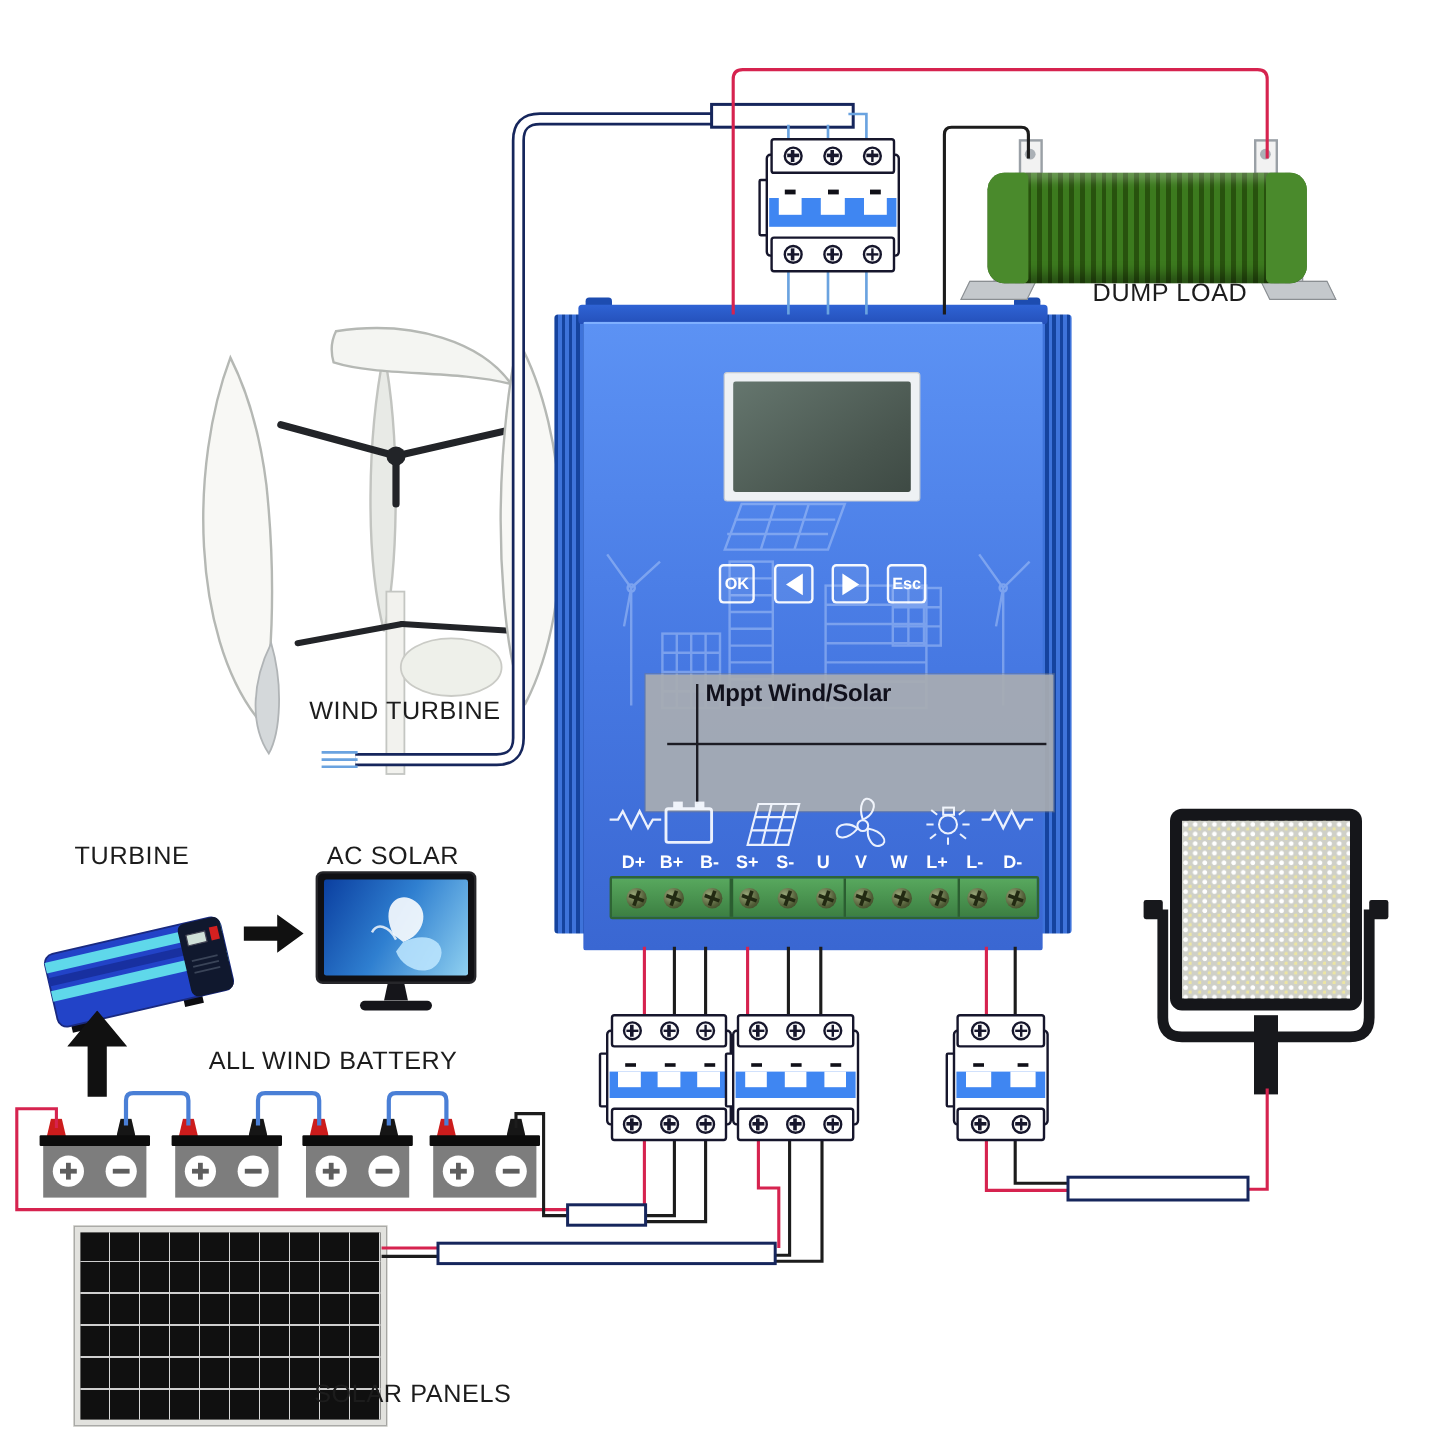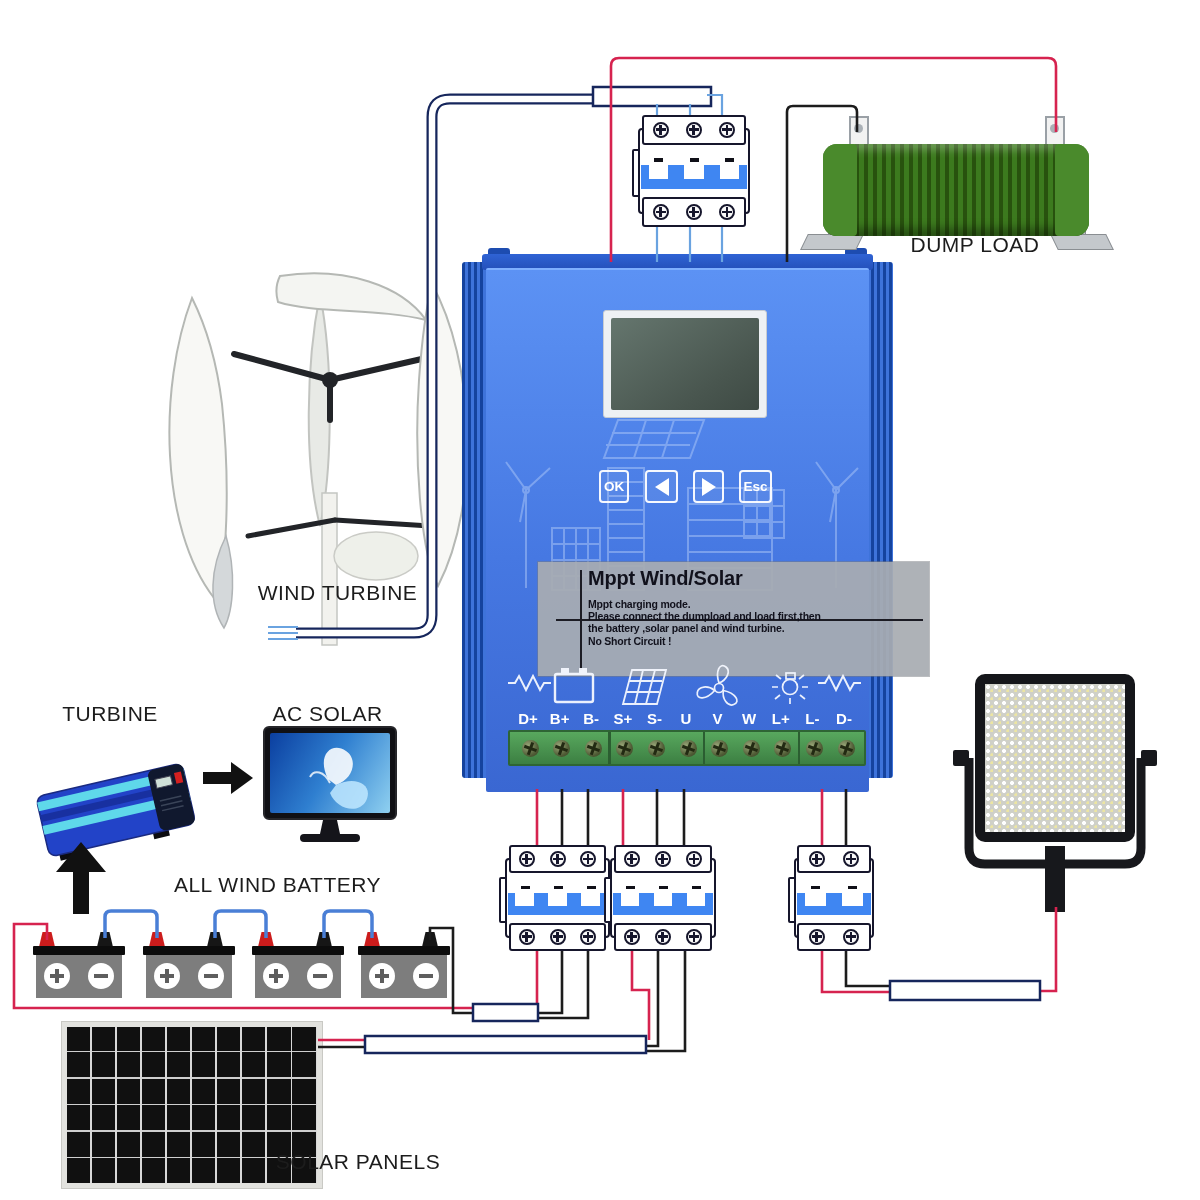--- a/index.html
+++ b/index.html
@@ -35,22 +35,22 @@
        border:1px solid #c7ccd2;border-radius:3px;z-index:12;}
   .lcd-screen{left:7px;top:7px;right:7px;bottom:7px;
        background:linear-gradient(145deg,#65766e,#49564f 70%,#3e4a44);border-radius:2px;}
   .cbtn{top:222px;height:33px;border:2px solid rgba(255,255,255,.95);border-radius:4px;
         background:rgba(255,255,255,.07);color:#fff;font-weight:bold;font-size:13.5px;
         display:flex;align-items:center;justify-content:center;z-index:12;box-sizing:border-box;}
   .tri-l{width:0;height:0;border-top:9px solid transparent;border-bottom:9px solid transparent;
          border-right:14px solid #fff;}
   .tri-r{width:0;height:0;border-top:9px solid transparent;border-bottom:9px solid transparent;
          border-left:14px solid #fff;}
-  .graypanel{left:76px;top:314px;width:368px;height:114px;z-index:12;
-        background:rgba(168,172,177,.93);box-shadow:0 0 0 1px rgba(120,124,130,.5);padding-left:23px;}
+  .graypanel{left:76px;top:314px;width:340px;height:114px;z-index:12;
+        background:rgba(168,172,177,.93);box-shadow:0 0 0 1px rgba(120,124,130,.5);}
   .gp-vrule{left:42px;top:8px;bottom:6px;width:2px;background:#1c1c24;}
   .gp-hrule{left:18px;right:6px;top:57px;height:2px;background:#1c1c24;}
   .gp-text{left:50px;top:5px;right:4px;color:#11111c;}
   .gp-title{font-size:20px;font-weight:bold;line-height:1.18;letter-spacing:-.2px;}
   .gp-info{margin-top:7px;font-size:10.5px;font-weight:600;line-height:12.4px;letter-spacing:-.2px;}
   .icons-row{left:28px;top:414px;z-index:12;}
   .tlabels{left:0;top:462px;width:431px;height:20px;z-index:12;}
   .tlabel{position:absolute;top:0;width:32px;text-align:center;color:#fff;
           font-weight:bold;font-size:15px;}
   .tblock{left:46px;top:482px;width:358px;height:36px;z-index:12;border-radius:2px;
@@ -227,26 +227,20 @@
     <div class="abs cbtn" style="left:277px;width:33px;">
       <span>Esc</span>
     </div>
 
     <div class="abs graypanel">
       <div class="abs gp-vrule"></div>
       <div class="abs gp-hrule"></div>
       <div class="abs gp-text">
         <div class="gp-title">
           <div>Mppt Wind/Solar</div>
-        </div>
-        <div class="gp-info">
-          <div>Mppt charging mode.</div>
-          <div>Please connect the dumpload and load first,then</div>
-          <div>the battery ,solar panel and wind turbine.</div>
-          <div>No Short Circuit !</div>
         </div>
       </div>
     </div>
 
     <svg class="abs icons-row" width="371" height="52" viewBox="0 0 371 52">
       <g stroke="#f5f8ff" stroke-width="2" fill="none" opacity="0.95">
         <path d="M18,21 h7 l4,-7 7,14 7,-14 7,14 4,-7 h7"></path>
         <g>
           <rect x="65" y="12" width="38" height="28" rx="2" stroke-width="2.4"></rect>
           <rect x="71" y="6" width="8" height="6" fill="#f5f8ff" stroke="none"></rect>
@@ -516,15 +510,15 @@
     <rect class="duct" x="473" y="1004" width="65" height="17"></rect>
     <rect class="duct" x="365" y="1036" width="281" height="17"></rect>
     <rect class="duct" x="890" y="981" width="150" height="19"></rect>
   </svg>
 
   <div class="biglabel" style="left:240px;top:581px;width:195px;">WIND TURBINE</div>
   <div class="biglabel" style="left:880px;top:233px;width:190px;">DUMP LOAD</div>
   <div class="biglabel" style="left:30px;top:702px;width:160px;">TURBINE</div>
   <div class="biglabel" style="left:250px;top:702px;width:155px;">AC SOLAR</div>
   <div class="biglabel" style="left:160px;top:873px;width:235px;">ALL WIND BATTERY</div>
-  <div class="biglabel" style="left:250px;top:1150px;width:216px;">SOLAR PANELS</div>
+  <div class="biglabel" style="left:236px;top:1150px;width:216px;">SOLAR PANELS</div>
 
 </div>
 
 </body></html>

